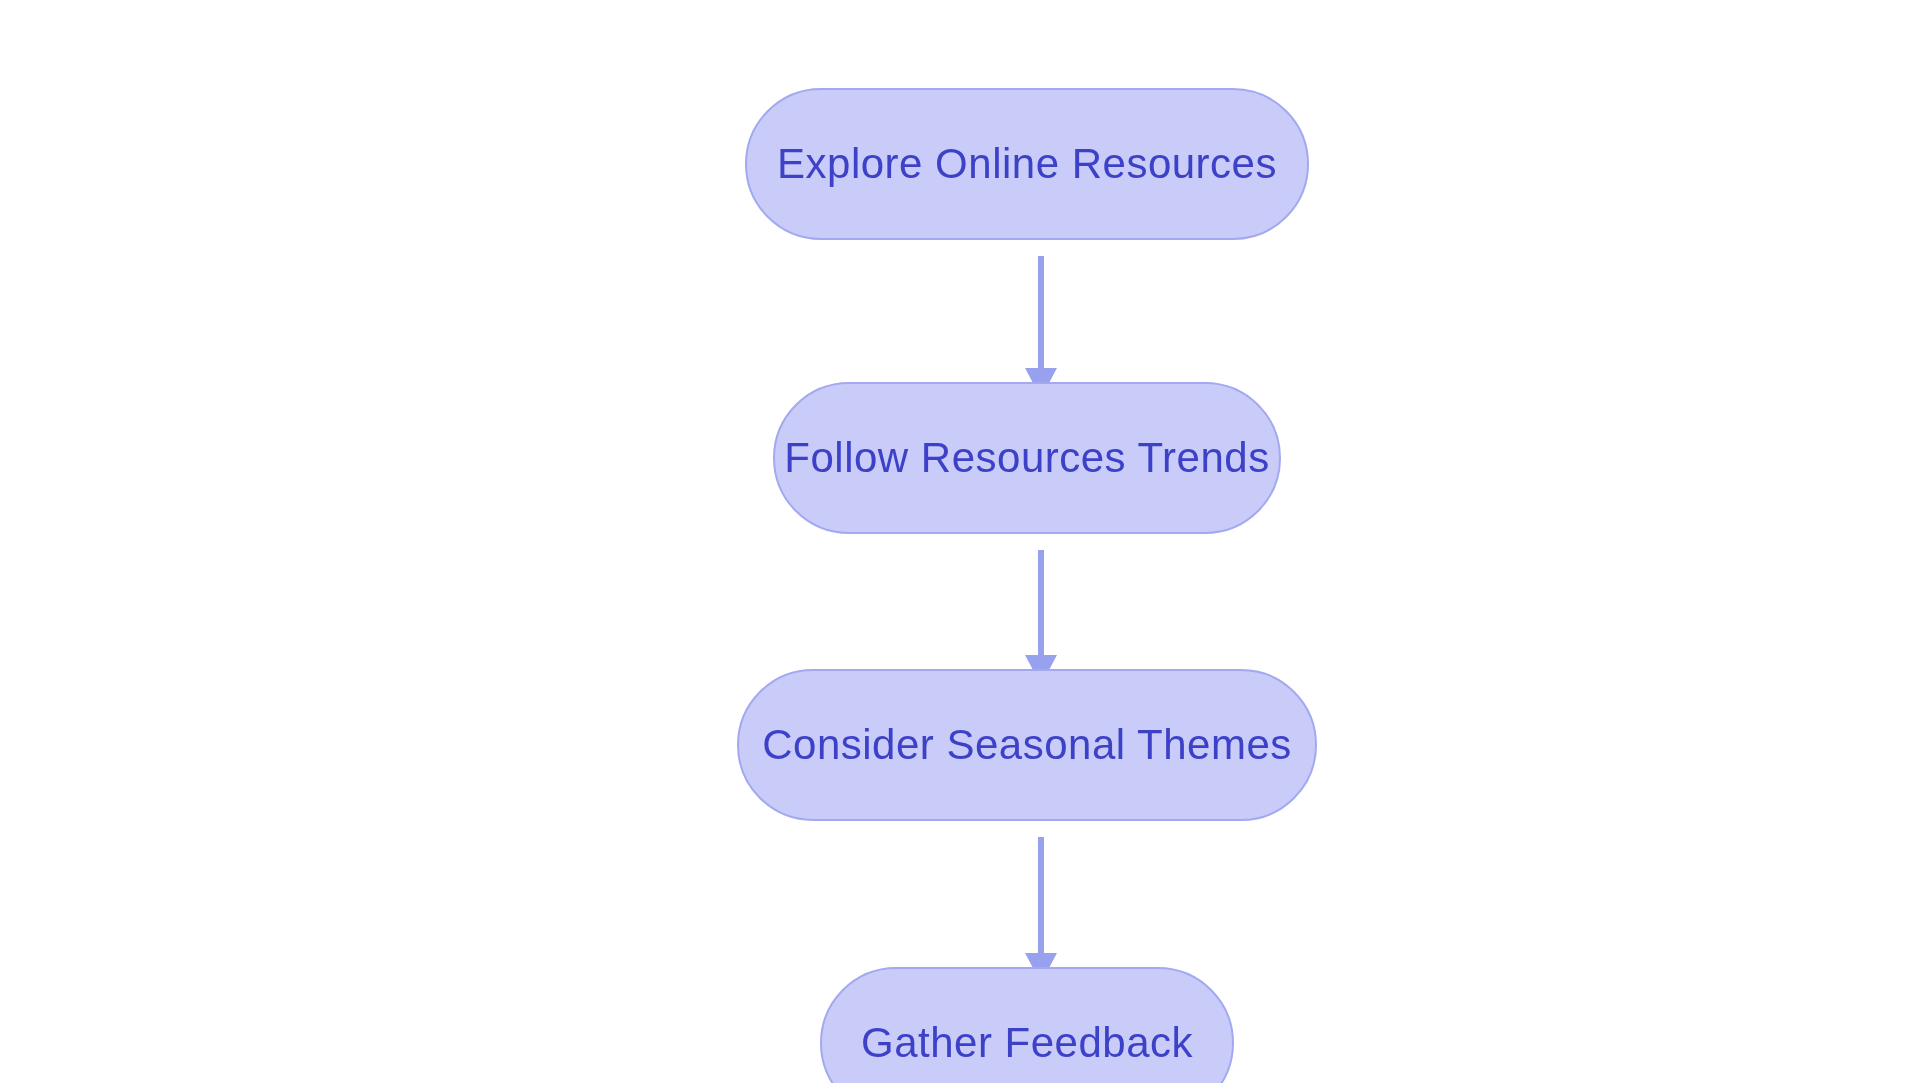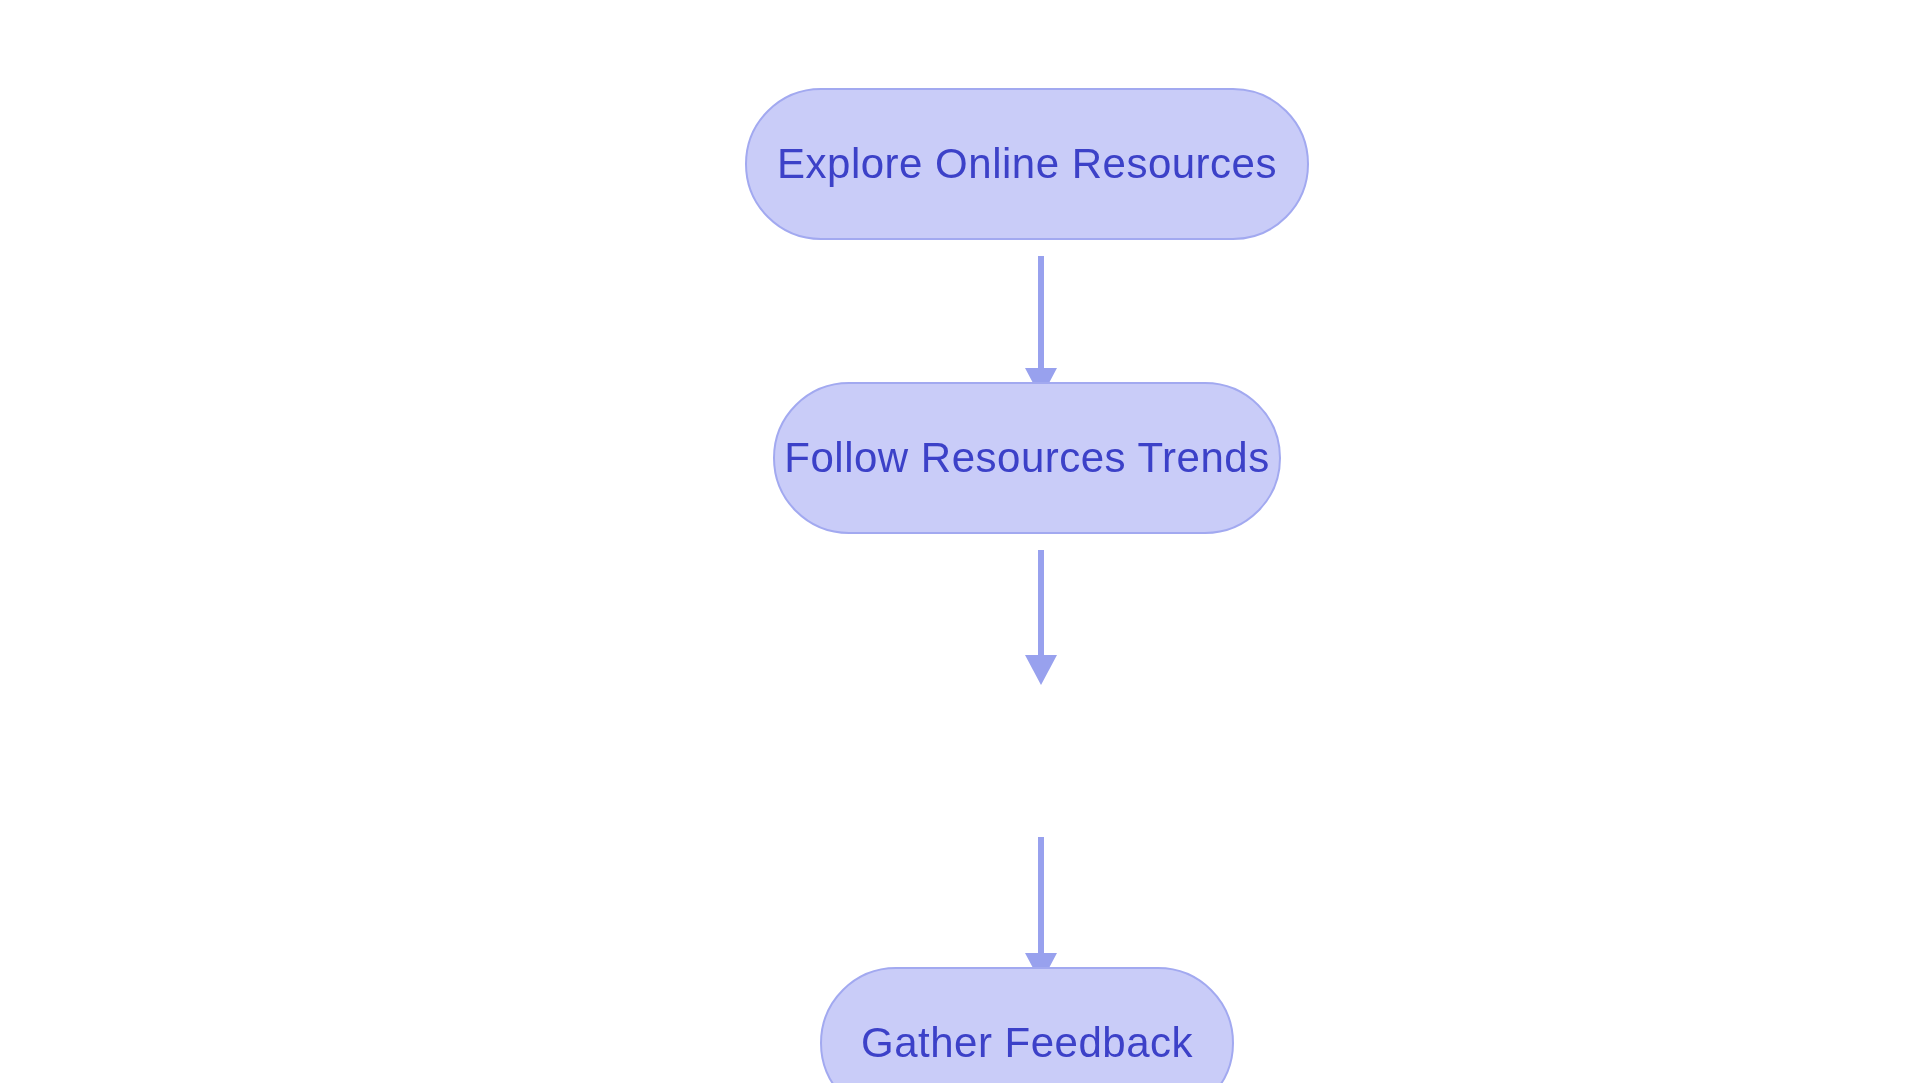--- a/index.html
+++ b/index.html
@@ -82,20 +82,23 @@
 
   <div class="node node2">
     <span class="node-label">Follow Resources Trends</span>
   </div>
 
   <div class="arrow arrow2">
     <div class="stem"></div>
     <div class="head"></div>
   </div>
 
+  <div class="node node3">
+    <span class="node-label">Consider Seasonal Themes</span>
+  </div>
 
   <div class="arrow arrow3">
     <div class="stem"></div>
     <div class="head"></div>
   </div>
 
   <div class="node node4">
     <span class="node-label">Gather Feedback</span>
   </div>
 

